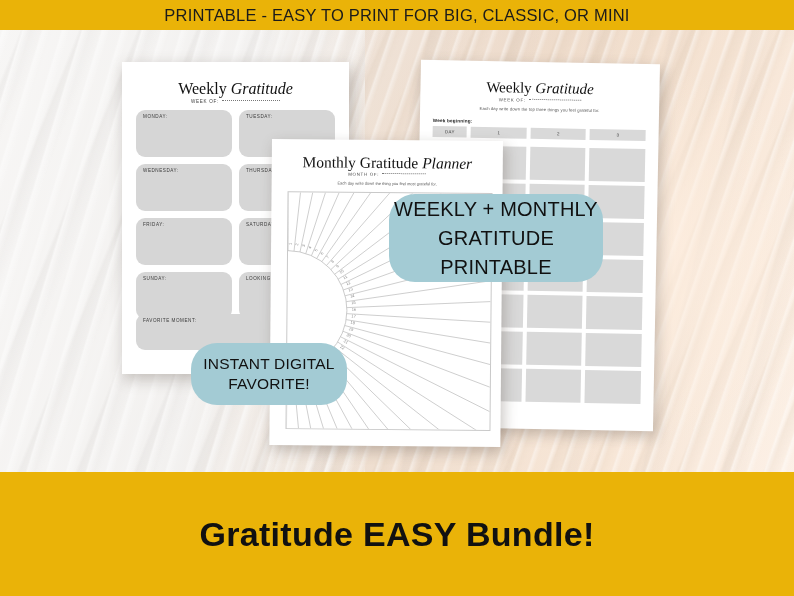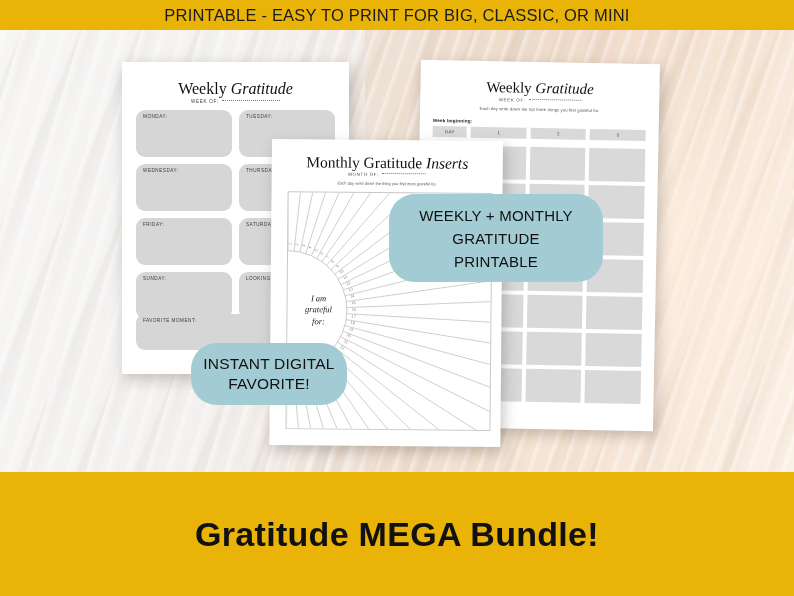--- a/index.html
+++ b/index.html
@@ -104,21 +104,21 @@
   .mo-center{position:absolute;left:0;top:50%;transform:translateY(-50%);
     width:62px;text-align:center;
     font-family:"Liberation Serif", serif;font-style:italic;
     font-size:8.5px;line-height:1.35;color:#1b1b1b;}
 
   
   .pill{position:absolute;background:#a3cbd4;border-radius:26px;
     display:flex;flex-direction:column;align-items:center;justify-content:center;
     color:#111;text-align:center;}
   .pill-weekly{left:389px;top:194px;width:214px;height:88px;gap:6px;}
-  .pill-weekly .ln{font-size:15px;letter-spacing:.2px;white-space:nowrap;}
+  .pill-weekly .ln{font-size:20px;letter-spacing:.2px;white-space:nowrap;}
   .pill-instant{left:191px;top:343px;width:156px;height:62px;gap:2px;}
   .pill-instant .ln{font-size:15.5px;letter-spacing:.2px;white-space:nowrap;}
 </style>
 </head>
 <body>
 
 <div class="stage">
 
   <div class="bg"></div>
   <div class="bg-veins"></div>
@@ -222,21 +222,21 @@
             <div class="tb-cell"></div>
             <div class="tb-cell"></div>
             <div class="tb-cell"></div>
           </div>
         </div>
     </div>
   </div>
 
   <div class="sheet sheet-monthly">
     <div class="mo-title">
-      <span>Monthly Gratitude </span><i>Inserts</i>
+      <span>Monthly Gratitude </span><i>Planner</i>
     </div>
     <div class="mo-sub">
       <span>MONTH OF:</span><span class="line"></span>
     </div>
     <div class="mo-desc">Each day write down the thing you feel most grateful for.</div>
     <div class="mo-burst">
       <svg id="burst-svg" viewBox="0 0 205 238" preserveAspectRatio="none">
           <path d="M 0 59 A 60 60 0 0 1 0 179" fill="none" stroke="#bdbdbd" stroke-width="0.8"></path>
           <line x1="3.67394039744206e-15" y1="59" x2="2.0206672185931328e-14" y2="-211" stroke="#b9b9b9" stroke-width="0.7"></line>
           <text x="3.3934943121937704" y="52.08599401953947" font-size="4" fill="#888" text-anchor="middle" transform="rotate(-87.09677419354838 3.3934943121937704 52.08599401953947)" font-family="&quot;Liberation Sans&quot;, sans-serif">1</text>
@@ -295,38 +295,33 @@
           <line x1="23.661351306799112" y1="174.13746869721382" x2="130.13743218739512" y2="422.2560778346761" stroke="#b9b9b9" stroke-width="0.7"></line>
           <text x="23.269451940602945" y="181.8293928538544" font-size="4" fill="#888" text-anchor="middle" transform="rotate(69.67741935483872 23.269451940602945 181.8293928538544)" font-family="&quot;Liberation Sans&quot;, sans-serif">28</text>
           <line x1="17.961787378401468" y1="176.24835538400293" x2="98.78983058120807" y2="433.86595461201614" stroke="#b9b9b9" stroke-width="0.7"></line>
           <text x="16.79371966133429" y="183.8611669640357" font-size="4" fill="#888" text-anchor="middle" transform="rotate(75.48387096774192 16.79371966133429 183.8611669640357)" font-family="&quot;Liberation Sans&quot;, sans-serif">29</text>
           <line x1="12.07791120531962" y1="177.77179647514967" x2="66.4285116292579" y2="442.2448806133232" stroke="#b9b9b9" stroke-width="0.7"></line>
           <text x="10.145661092806654" y="185.22737772998346" font-size="4" fill="#888" text-anchor="middle" transform="rotate(81.29032258064515 10.145661092806654 185.22737772998346)" font-family="&quot;Liberation Sans&quot;, sans-serif">30</text>
           <line x1="6.070099319245934" y1="178.6921594035137" x2="33.38554625585263" y2="447.3068767193254" stroke="#b9b9b9" stroke-width="0.7"></line>
           <text x="3.3934943121937704" y="185.91400598046053" font-size="4" fill="#888" text-anchor="middle" transform="rotate(87.09677419354838 3.3934943121937704 185.91400598046053)" font-family="&quot;Liberation Sans&quot;, sans-serif">31</text>
           <line x1="3.67394039744206e-15" y1="179" x2="2.0206672185931328e-14" y2="449" stroke="#b9b9b9" stroke-width="0.7"></line>
         </svg>
-      <div class="mo-center">
-        <div>I am</div>
-        <div>grateful</div>
-        <div>for:</div>
-      </div>
     </div>
   </div>
 
   <div class="pill pill-weekly">
     <div class="ln">WEEKLY + MONTHLY</div>
     <div class="ln">GRATITUDE</div>
     <div class="ln">PRINTABLE</div>
   </div>
   <div class="pill pill-instant">
     <div class="ln">INSTANT DIGITAL</div>
     <div class="ln">FAVORITE!</div>
   </div>
 
   <div class="banner banner-top">
     <div class="txt">PRINTABLE - EASY TO PRINT FOR BIG, CLASSIC, OR MINI</div>
   </div>
   <div class="banner banner-bottom">
-    <div class="txt">Gratitude MEGA Bundle!</div>
+    <div class="txt">Gratitude EASY Bundle!</div>
   </div>
 
 </div>
 
 </body></html>

